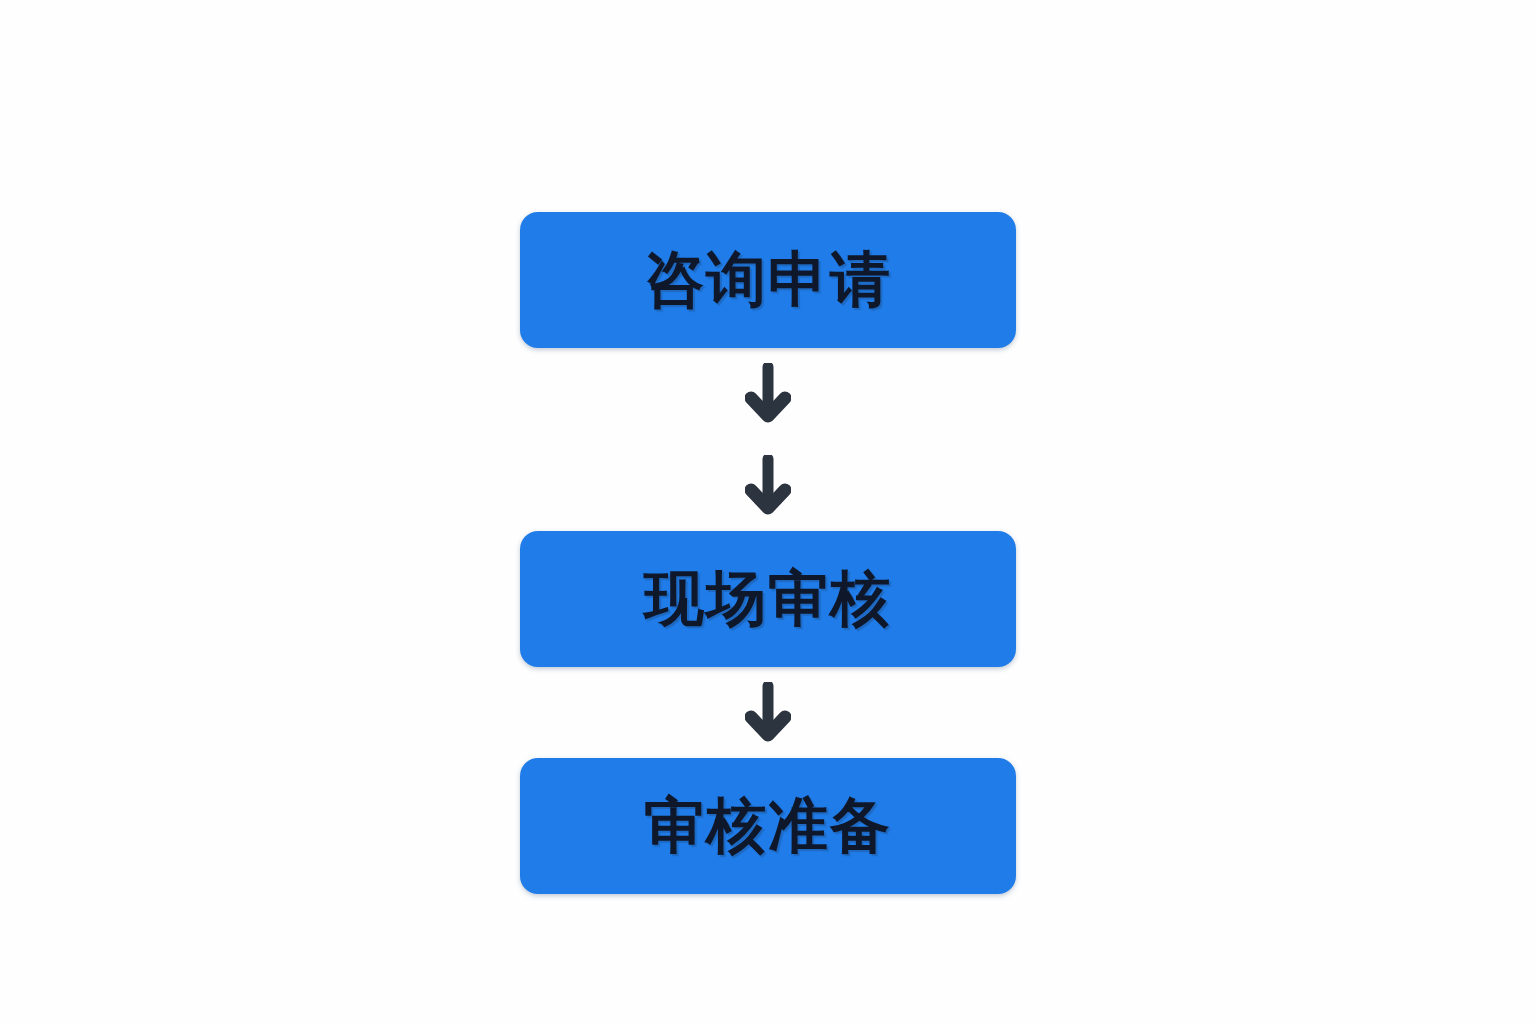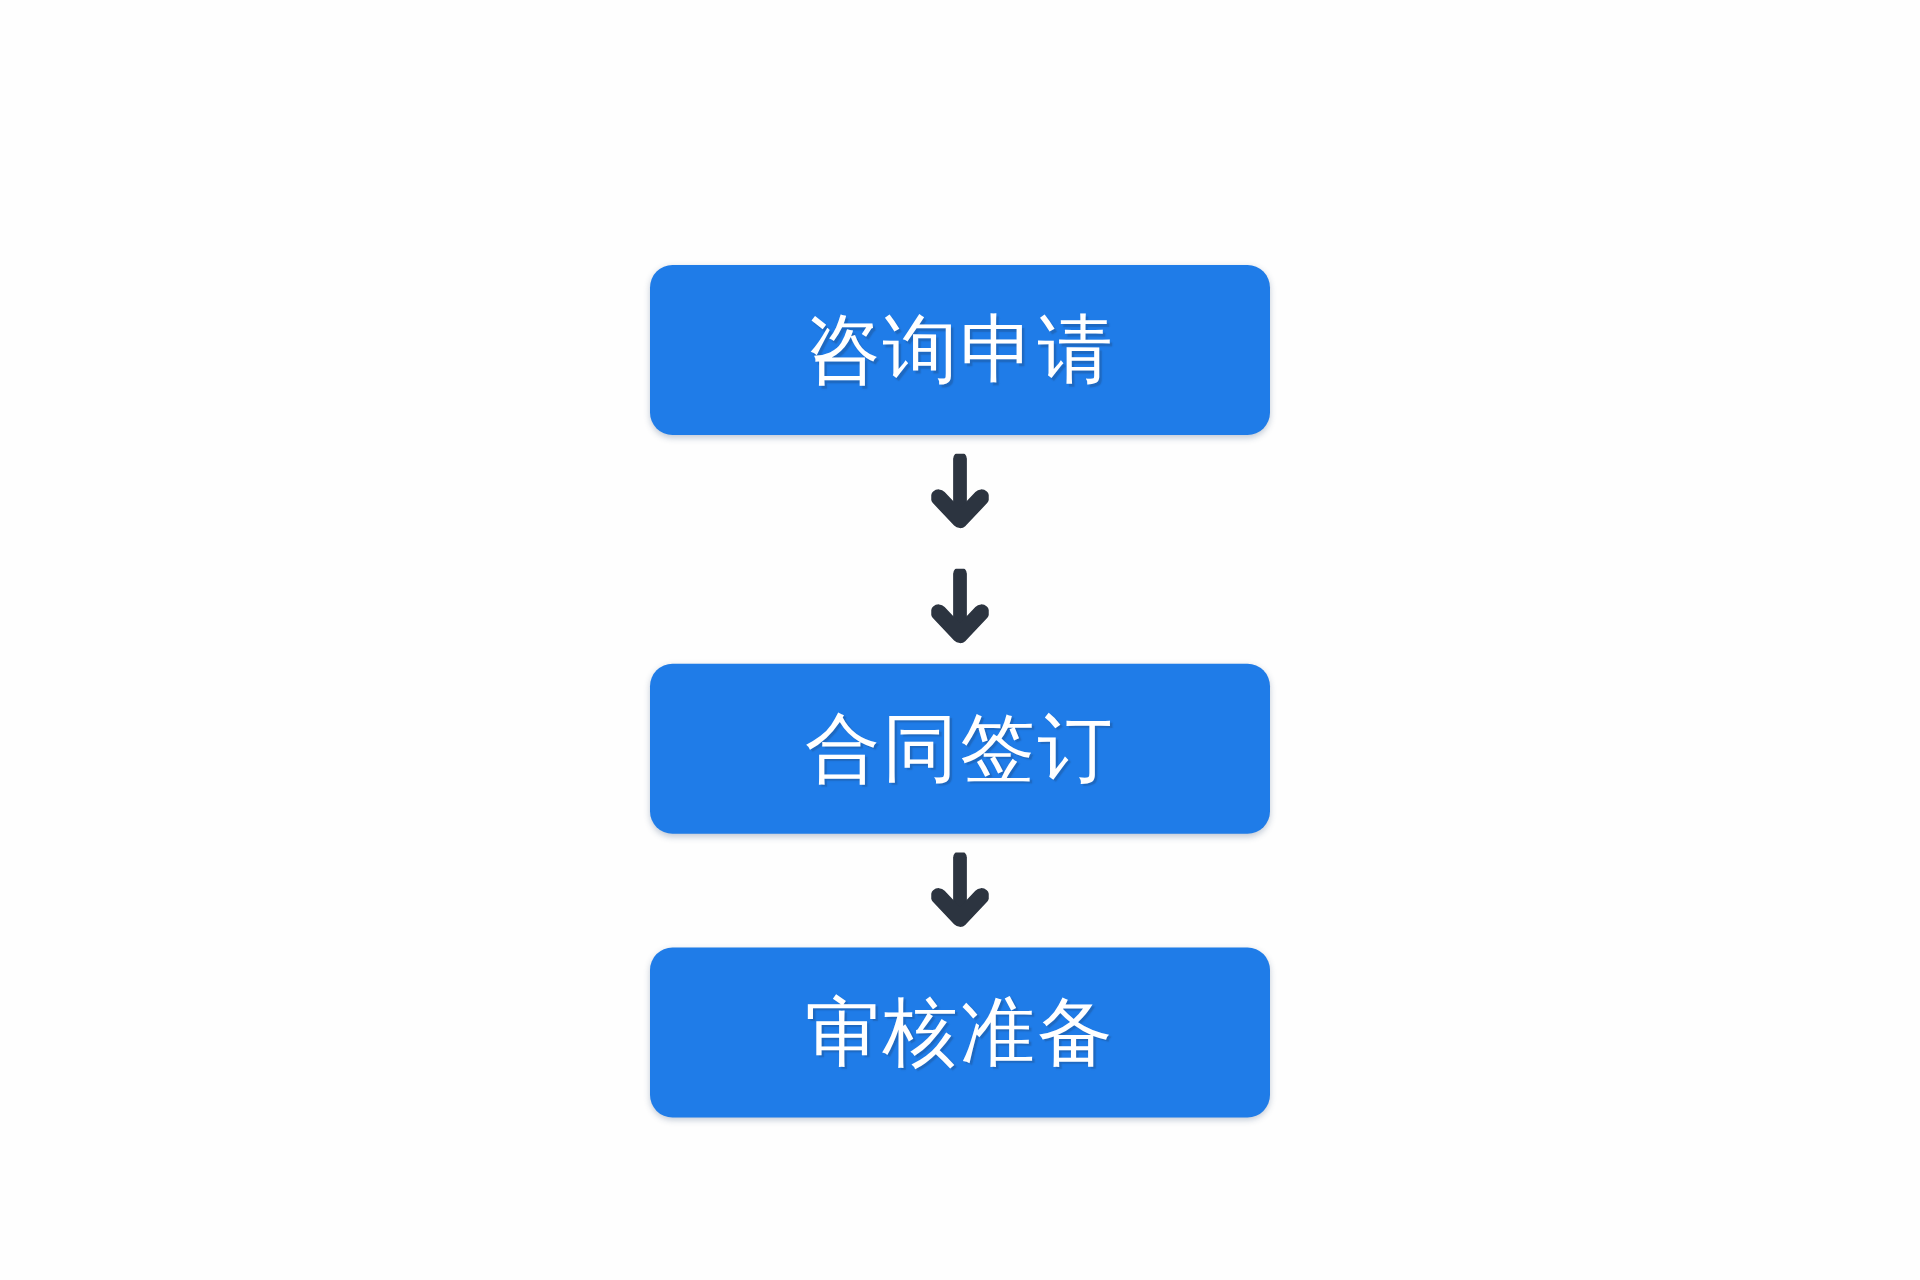--- a/index.html
+++ b/index.html
@@ -53,22 +53,22 @@
     border-radius: 18px;
     box-shadow: 0 2px 5px rgba(40,70,110,0.28);
     display: flex;
     align-items: center;
     justify-content: center;
     box-sizing: border-box;
   }
 
   .flow-node-label {
     font-size: 60px;
-    font-weight: 400;
-    color: #ffffff;
+    font-weight: 700;
+    color: #0f172a;
     letter-spacing: 2px;
     line-height: 1;
     text-shadow: 2px 2px 1px rgba(30,60,100,0.30);
     white-space: nowrap;
     user-select: none;
   }
 
   
   .flow-connector {
     position: relative;
@@ -109,21 +109,21 @@
 
 
     <div class="flow-connector gap-2">
       <svg class="arrow-icon" viewBox="0 0 46 62">
         <path d="M23 4 L23 46" stroke="#2c3440" stroke-width="11" stroke-linecap="round" fill="none"></path>
         <path d="M6 35 L23 53 L40 35" stroke="#2c3440" stroke-width="13" stroke-linecap="round" stroke-linejoin="round" fill="none"></path>
       </svg>
     </div>
 
     <div class="flow-node">
-      <span class="flow-node-label">合同签订</span>
+      <span class="flow-node-label">现场审核</span>
     </div>
 
     <div class="flow-connector gap-3">
       <svg class="arrow-icon" viewBox="0 0 46 62">
         <path d="M23 4 L23 46" stroke="#2c3440" stroke-width="11" stroke-linecap="round" fill="none"></path>
         <path d="M6 35 L23 53 L40 35" stroke="#2c3440" stroke-width="13" stroke-linecap="round" stroke-linejoin="round" fill="none"></path>
       </svg>
     </div>
 
     <div class="flow-node">

